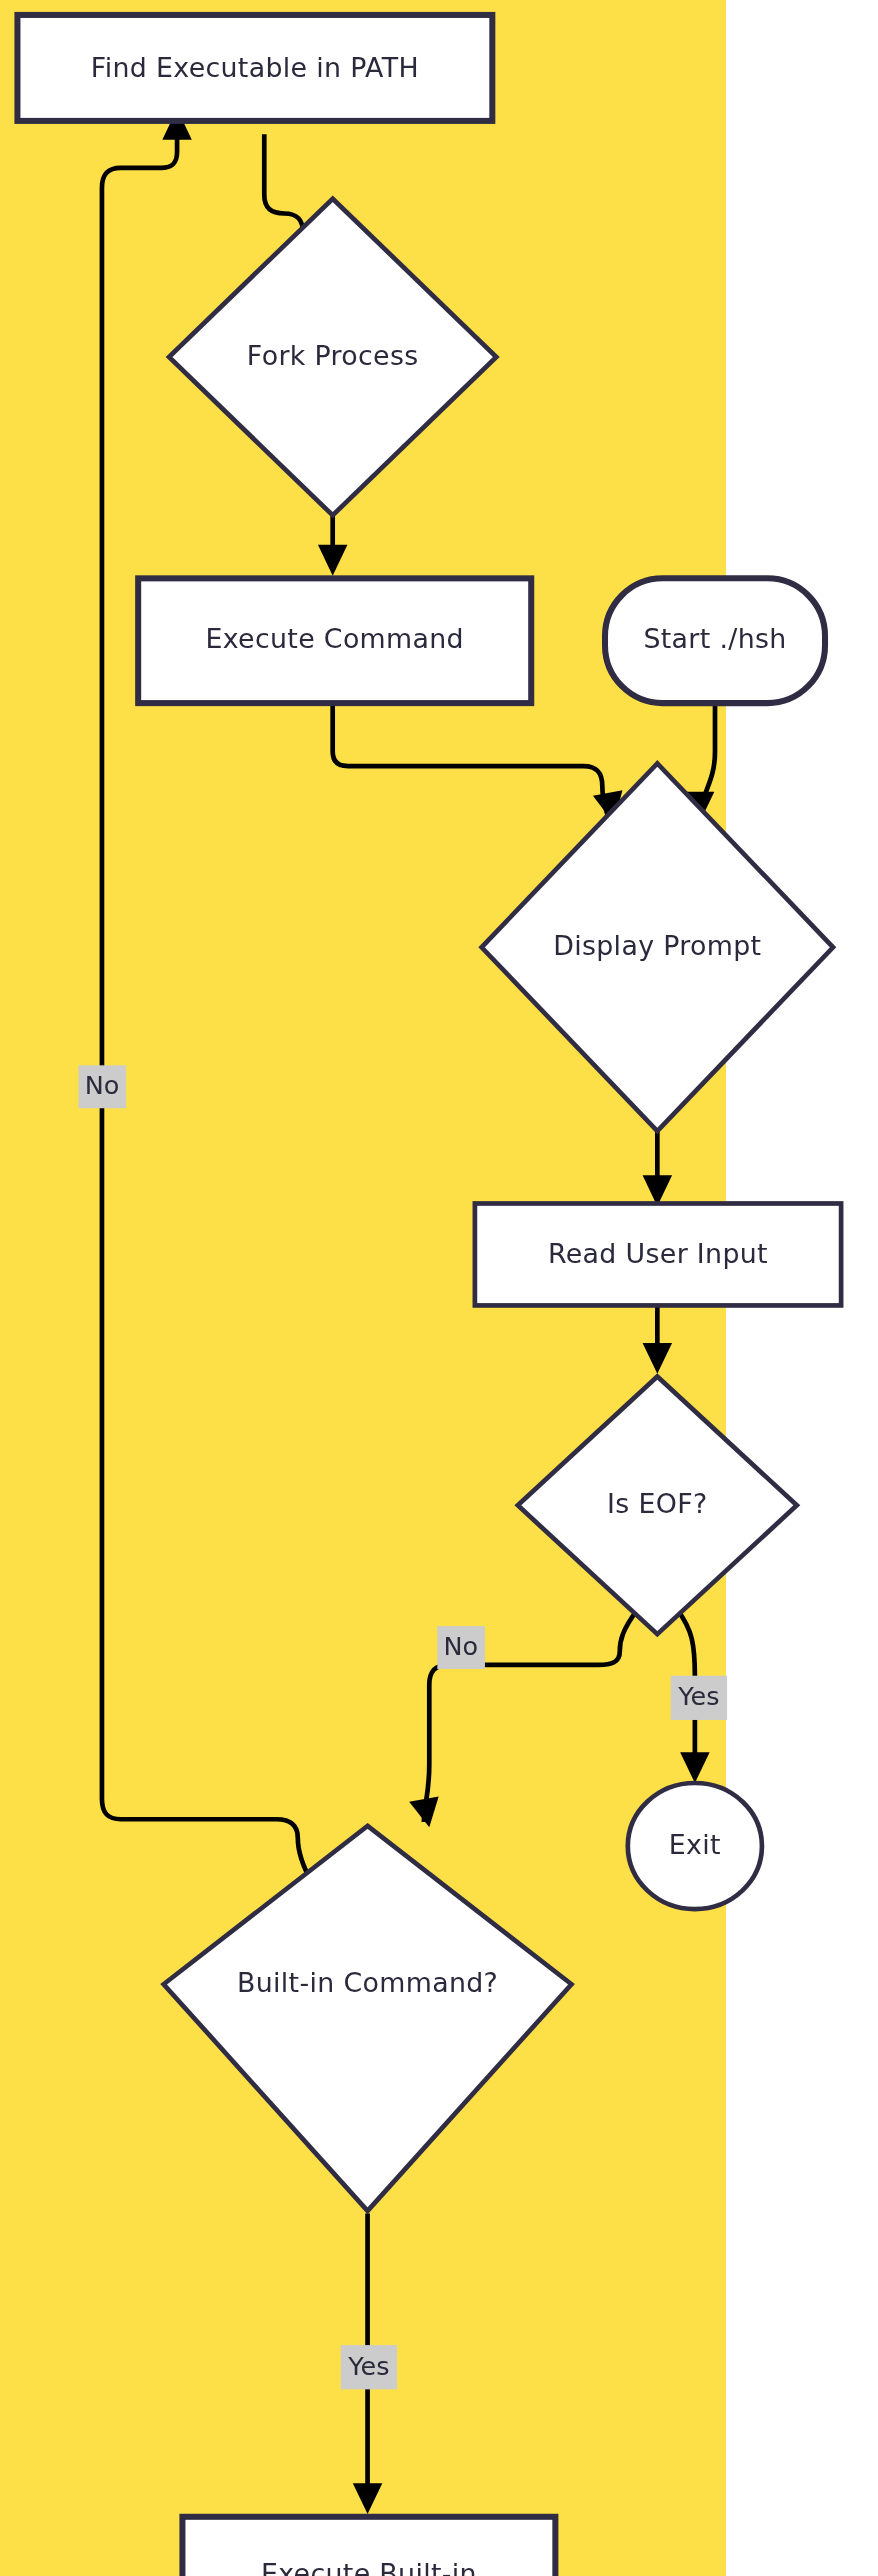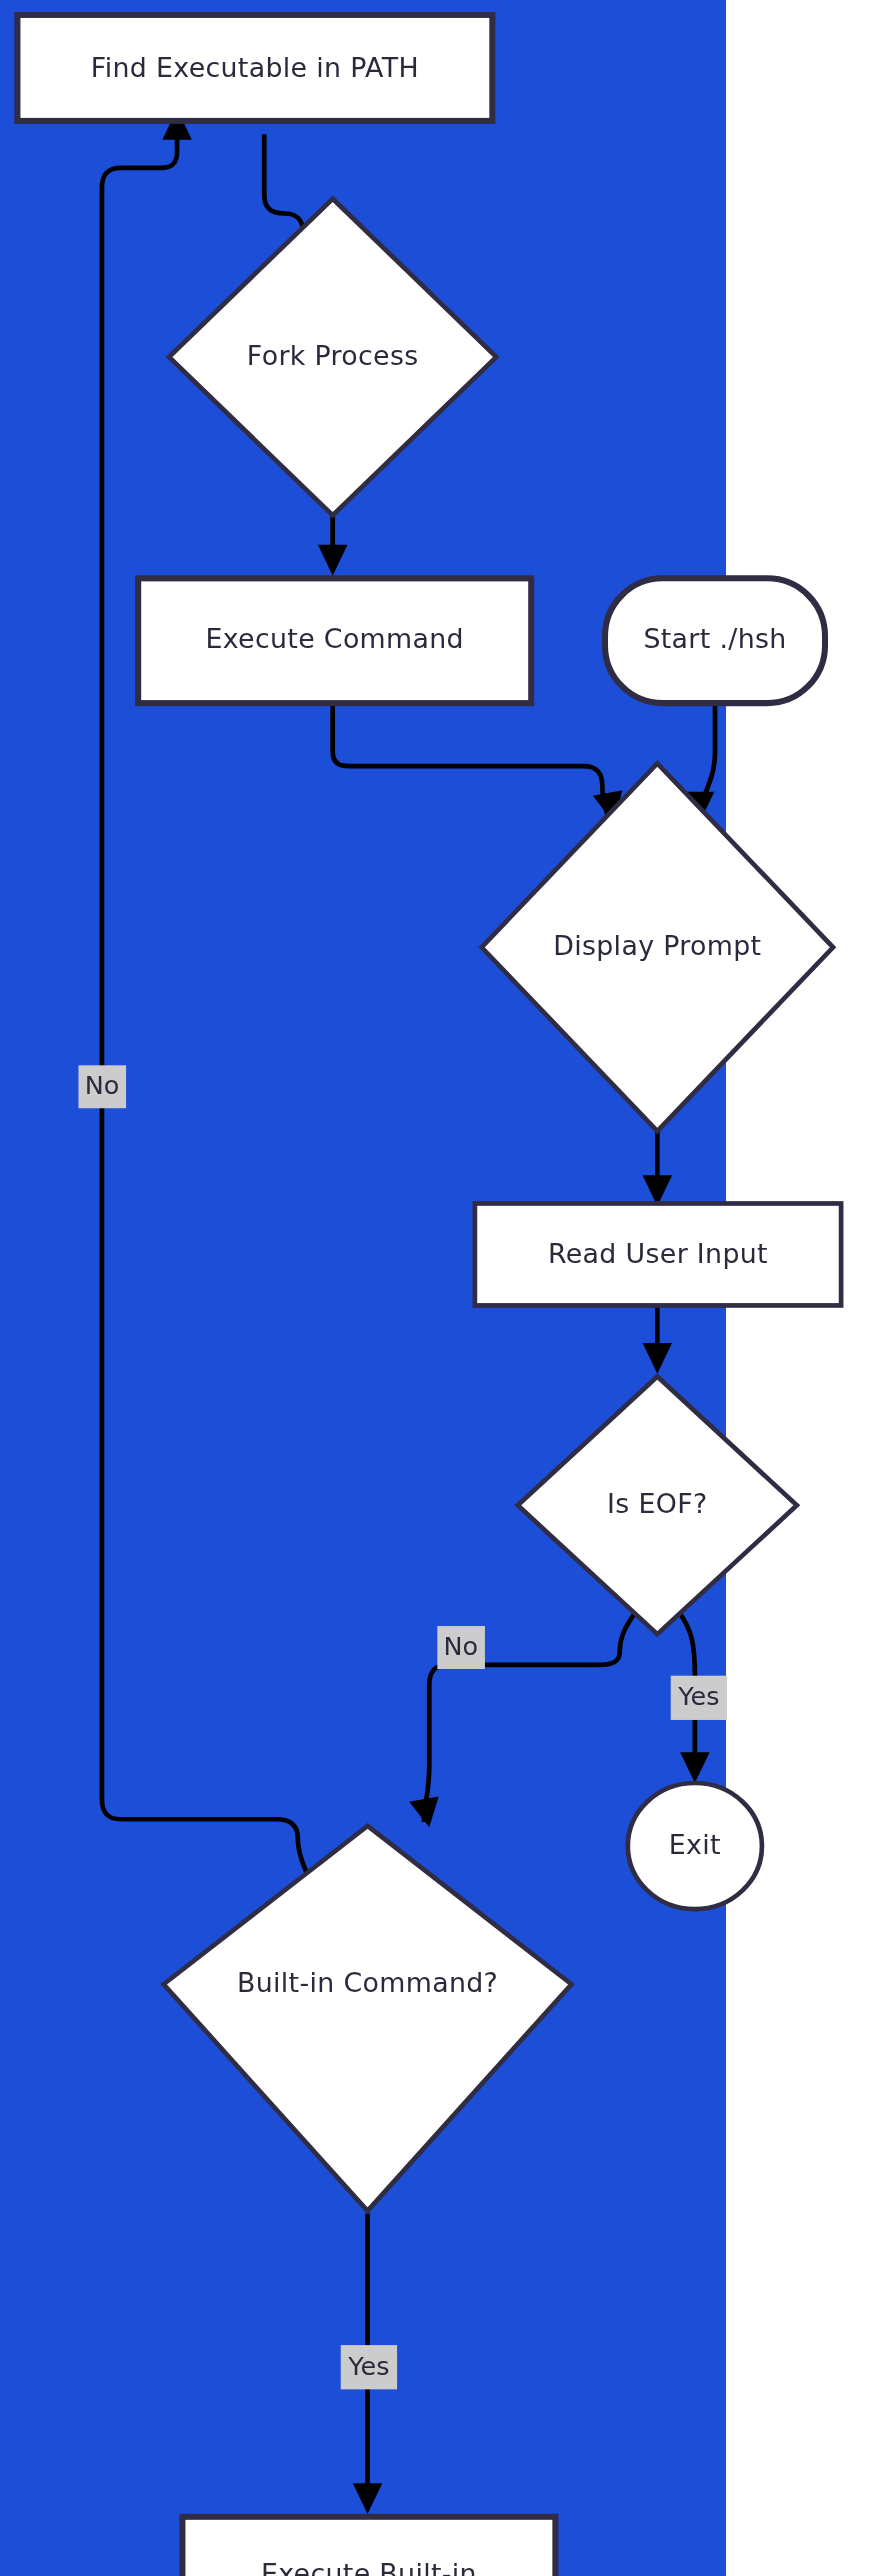--- a/index.html
+++ b/index.html
@@ -10,21 +10,21 @@
   body {
     font-family: "DejaVu Sans", sans-serif;
     width: 878px;
     height: 2576px;
     overflow: hidden;
   }
   #flowchart-root {
     position: relative;
     width: 726px;
     height: 2576px;
-    background: #1d4ed8;
+    background: #fde047;
   }
   svg.diagram {
     display: block;
     width: 878px;
     height: 2576px;
   }
   .node-shape {
     fill: #ffffff;
     stroke: #2f2c44;
     stroke-width: 7;

